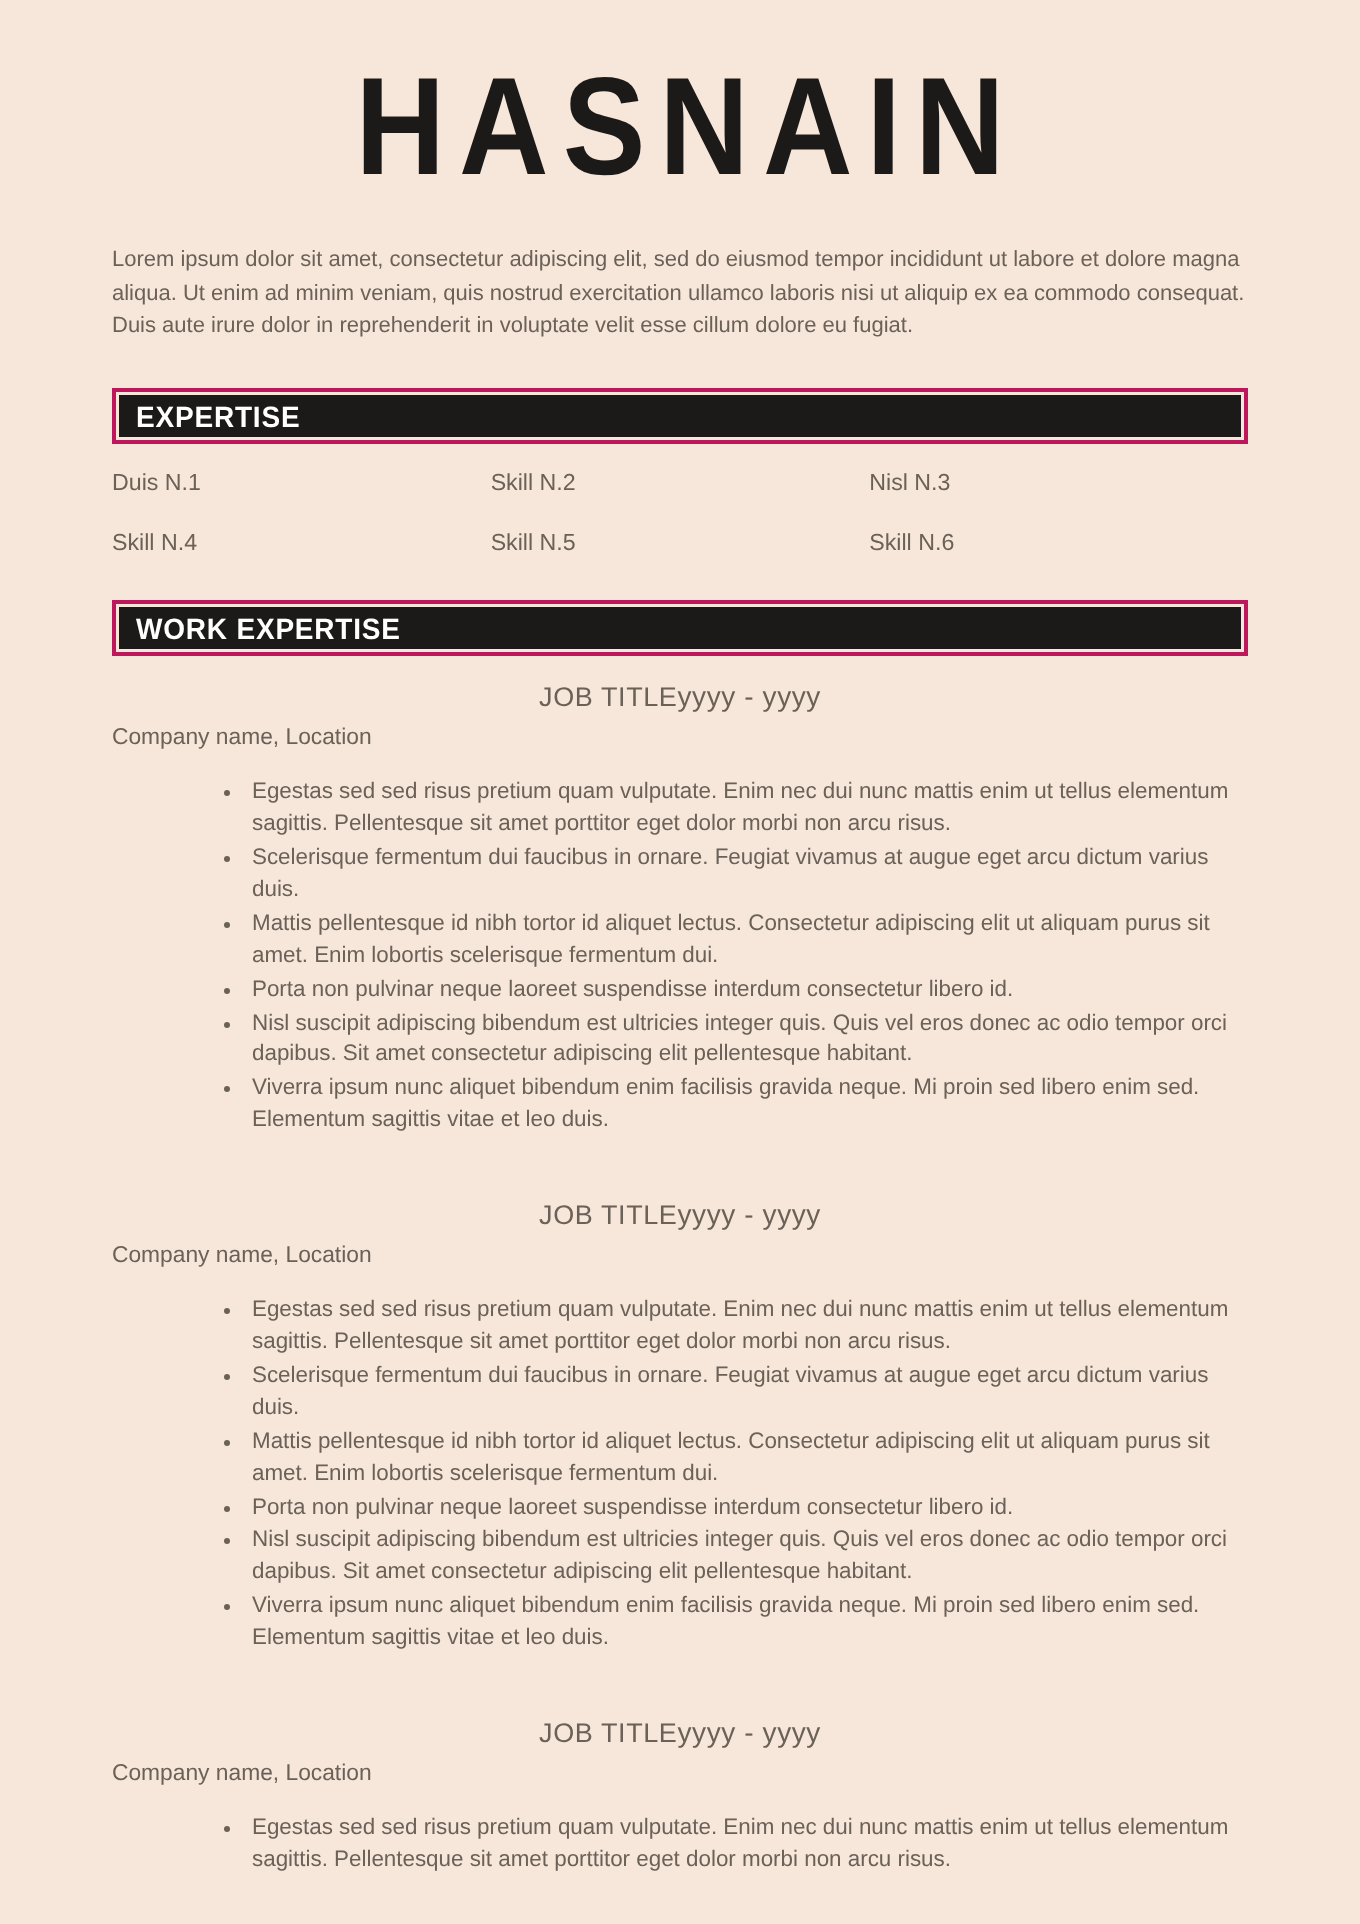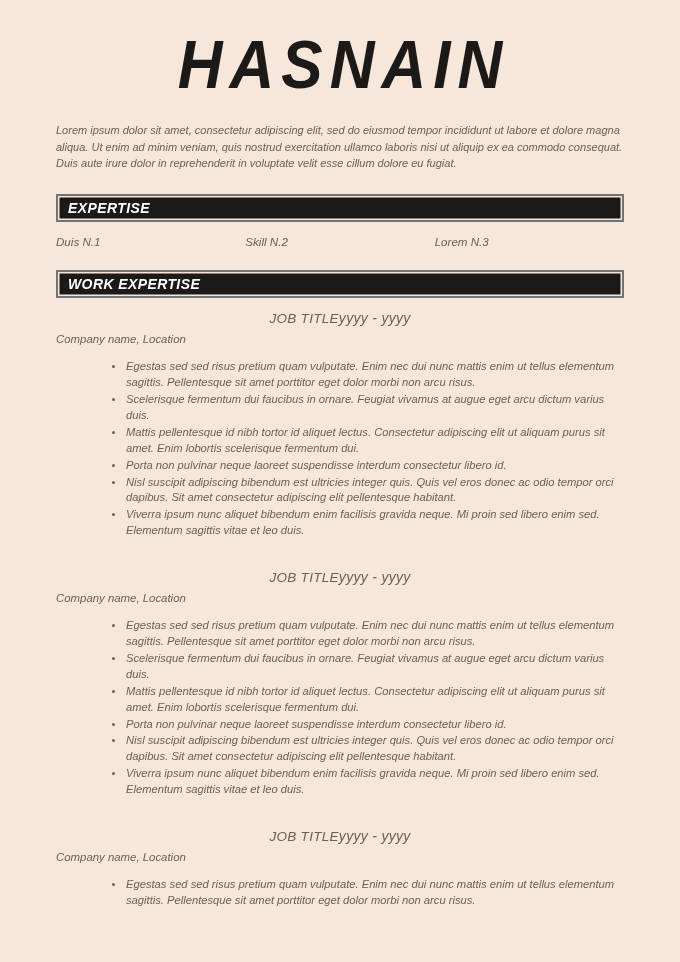--- a/index.html
+++ b/index.html
@@ -13,21 +13,20 @@
     font-family: "Liberation Sans", sans-serif;
     color: #5c5349;
     overflow: hidden;
   }
   .page {
     position: relative;
     width: 680px;
     height: 962px;
     background: #f7e7db;
     box-sizing: border-box;
-    font-style: italic;
   }
   .content {
     padding: 0 56px;
   }
 
   
   .header {
     padding-top: 30px;
     text-align: center;
   }
@@ -57,21 +56,21 @@
     font-size: 11px;
     line-height: 1.52;
     color: #6b6157;
     text-align: left;
   }
 
   
   .section-bar {
     margin-top: 22px;
     background: #1c1a18;
-    border: 2px solid #737373;
+    border: 2px solid #be185d;
     box-shadow: inset 0 0 0 1.5px #f7e7db;
     height: 24px;
     display: flex;
     align-items: center;
     padding-left: 10px;
     box-sizing: content-box;
   }
   .section-bar .label {
     color: #ffffff;
     font-size: 14px;
@@ -160,21 +159,26 @@
     <div class="summary">Lorem ipsum dolor sit amet, consectetur adipiscing elit, sed do eiusmod tempor incididunt ut labore et dolore magna aliqua. Ut enim ad minim veniam, quis nostrud exercitation ullamco laboris nisi ut aliquip ex ea commodo consequat. Duis aute irure dolor in reprehenderit in voluptate velit esse cillum dolore eu fugiat.</div>
 
     <div class="section-bar">
       <span class="label">EXPERTISE</span>
     </div>
 
     <div class="skills">
       <div class="skills-row">
         <div class="skill">Duis N.1</div>
         <div class="skill">Skill N.2</div>
-        <div class="skill">Lorem N.3</div>
+        <div class="skill">Nisl N.3</div>
+      </div>
+      <div class="skills-row">
+        <div class="skill">Skill N.4</div>
+        <div class="skill">Skill N.5</div>
+        <div class="skill">Skill N.6</div>
       </div>
     </div>
 
     <div class="section-bar">
       <span class="label">WORK EXPERTISE</span>
     </div>
 
     <div class="experience">
 
       <div class="job">

